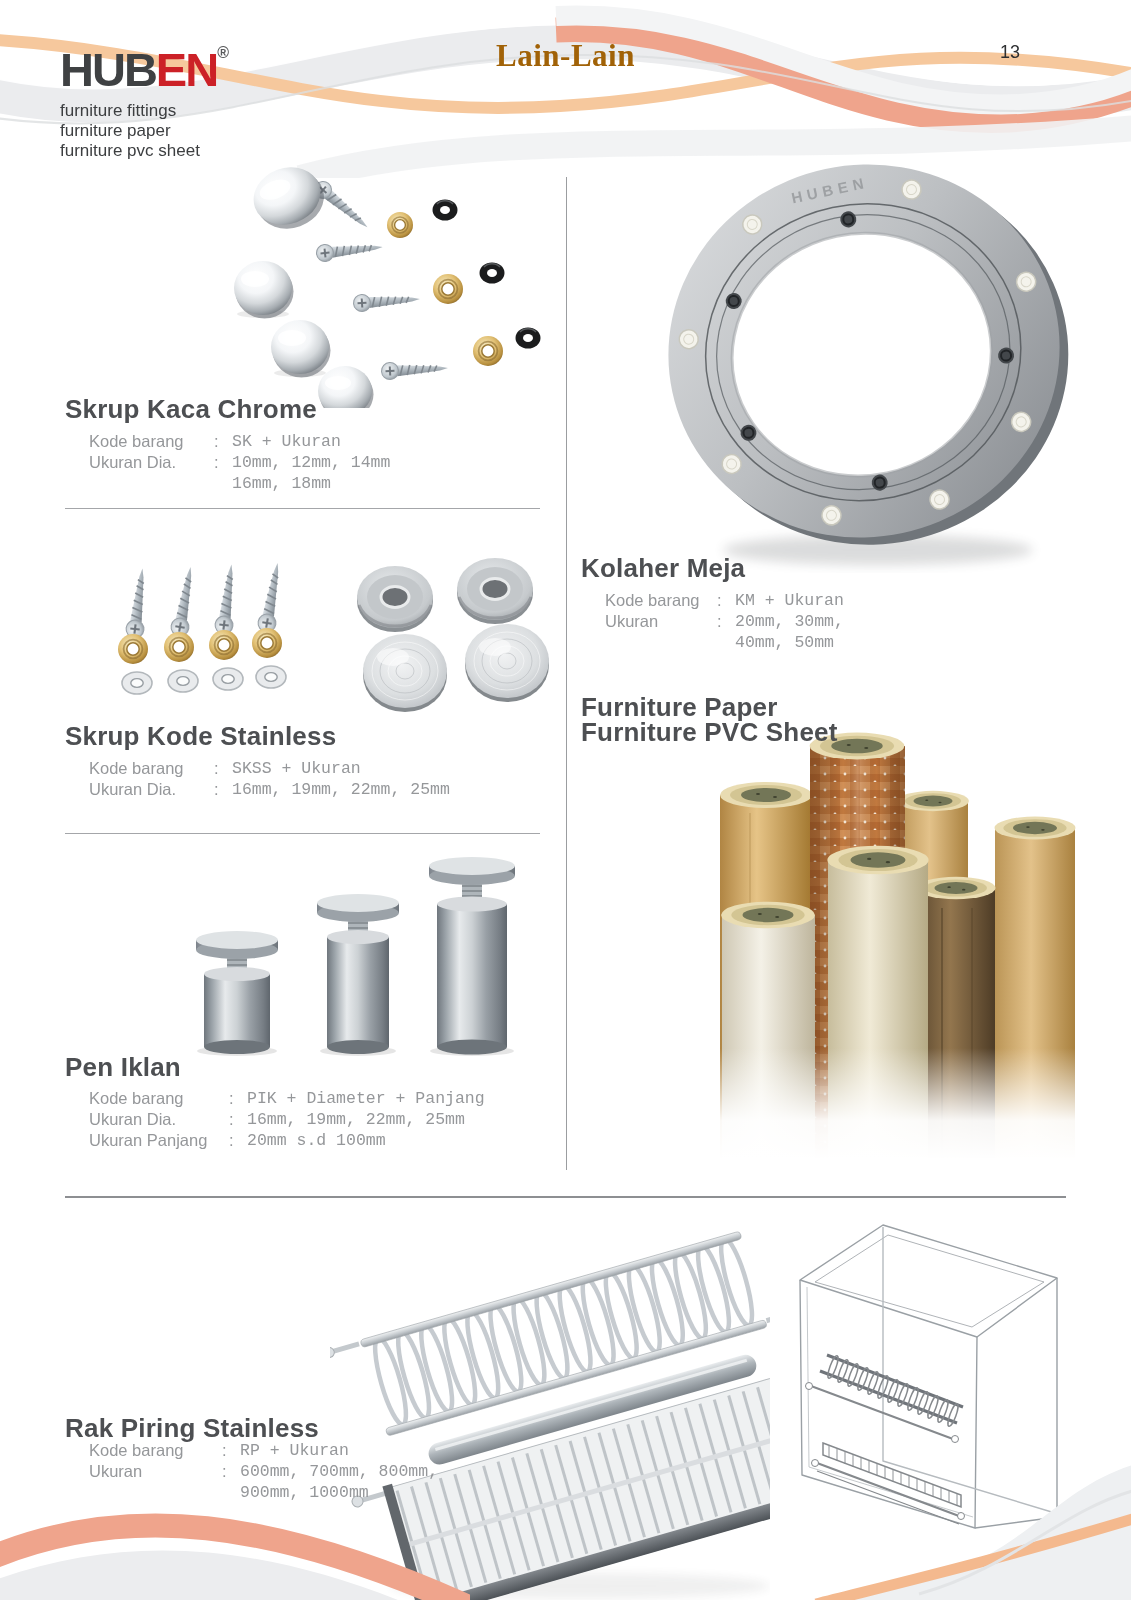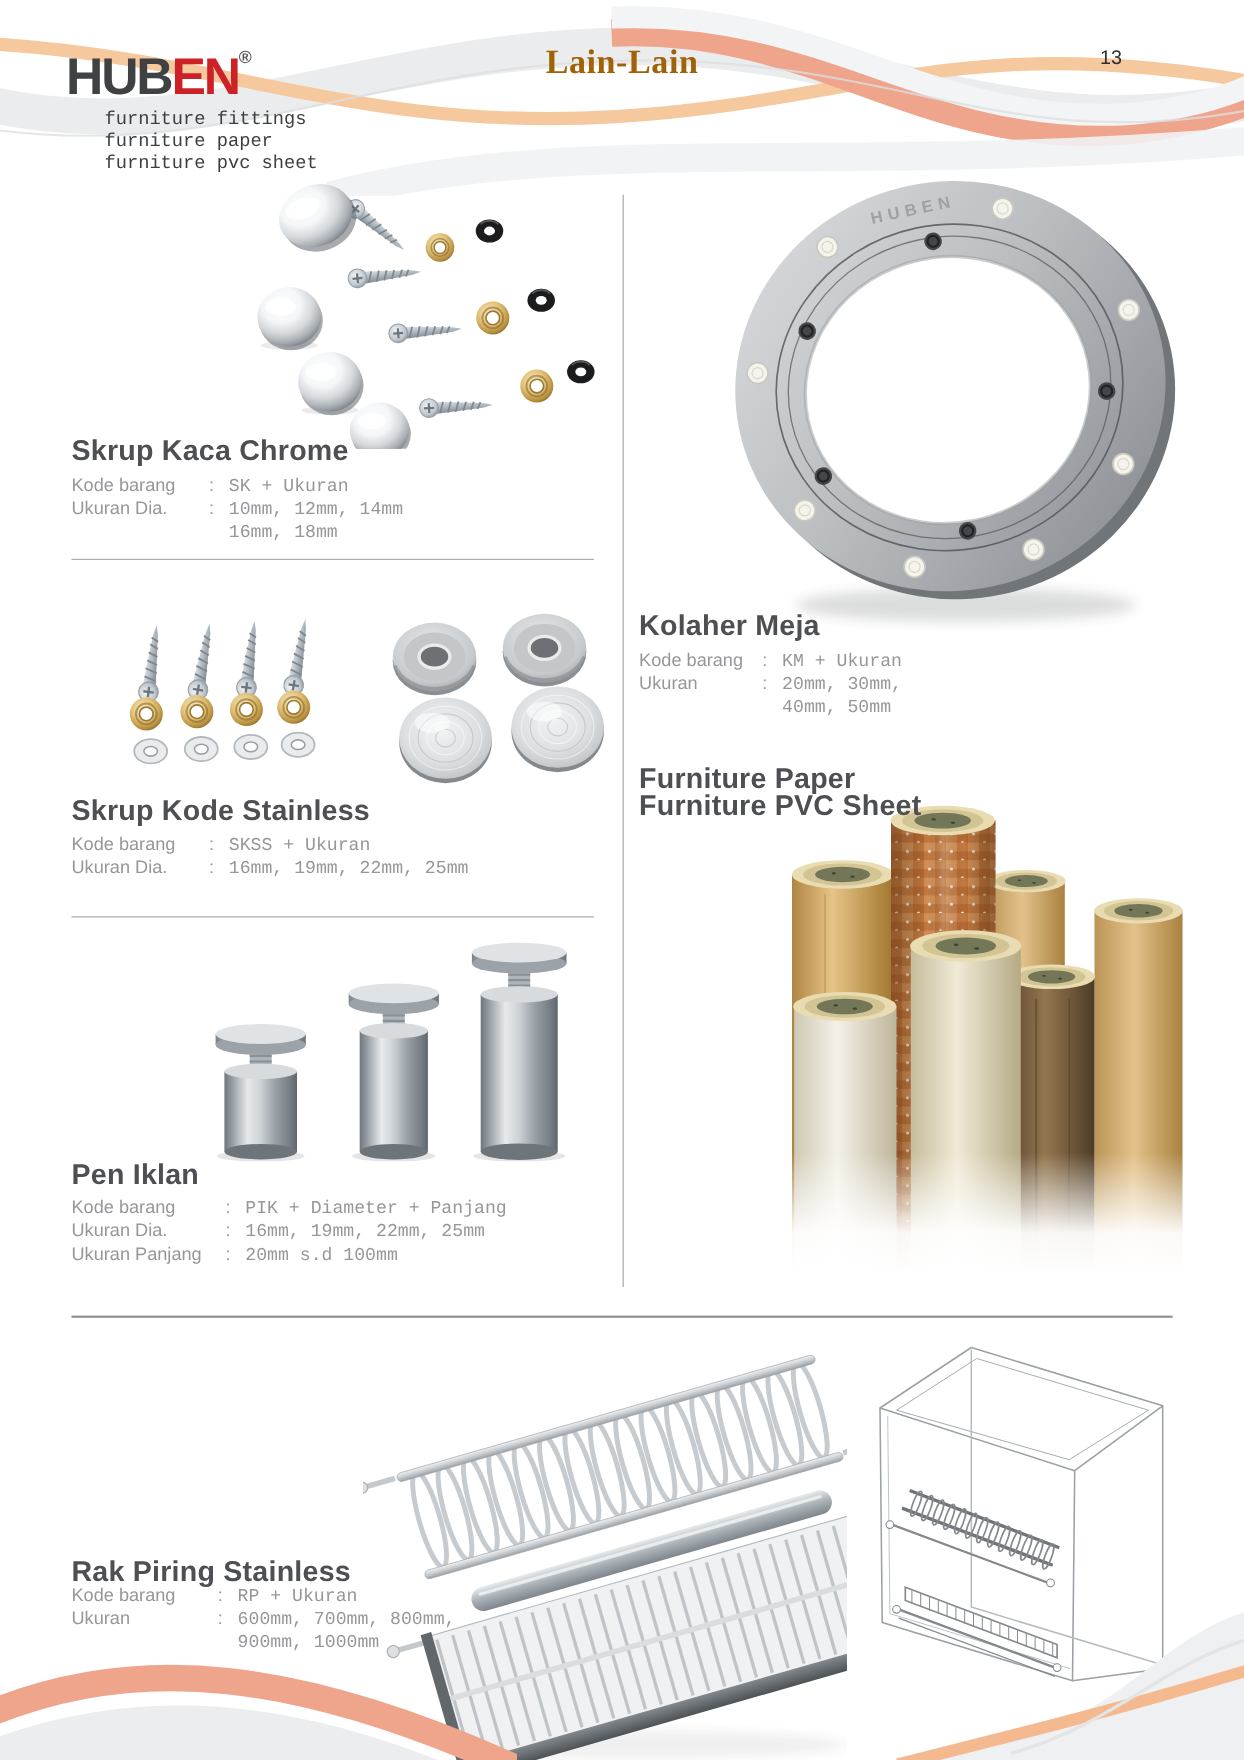--- a/index.html
+++ b/index.html
@@ -9,30 +9,30 @@
   svg{display:block;}
   
   .hdr-art{left:0;top:0;width:1131px;height:178px;}
   .ftr-left{left:0;top:1488px;width:470px;height:112px;}
   .ftr-right{left:731px;top:1412px;width:400px;height:188px;}
   
   .logo{left:60px;top:28px;width:260px;}
   .logo-line{font-weight:bold;font-size:47px;letter-spacing:-2px;color:#3f4143;line-height:50px;}
   .logo-red{color:#cc2127;}
   .logo-reg{font-size:16px;vertical-align:28px;color:#58595b;letter-spacing:0;font-weight:bold;}
-  .tagline{font-family:Liberation Mono, monospace;font-size:17px;color:#3c3e40;line-height:20px;margin-top:6px;margin-left:35px;}
+  .tagline{font-family:Liberation Sans, sans-serif;font-size:17px;color:#3c3e40;line-height:20px;margin-top:6px;}
   
   .page-title{left:0;top:38px;width:1131px;text-align:center;
       font-family:"Liberation Serif",serif;font-weight:bold;font-size:31px;color:#a16207;letter-spacing:.5px;}
   .page-num{left:1000px;top:42px;font-size:18px;color:#2e2f31;}
   
   .sec-title{font-size:26px;font-weight:bold;color:#4d4f52;line-height:25px;letter-spacing:.2px;}
   .spec{width:480px;}
   .spec-row{display:grid;grid-template-columns:var(--lw,125px) 18px 1fr;
-      font-size:16.5px;color:#95979a;line-height:21px;}
+      font-size:16.5px;color:#95979a;line-height:21px;margin-left:24px;}
   .sv{white-space:pre;font-family:Liberation Mono, monospace;}
   
   .hline{height:0;border-top:1.5px solid #a4a6a9;}
   .vline{width:0;border-left:1.5px solid #9b9da0;}
   .hline-strong{height:0;border-top:2px solid #8d8f92;}
 </style>
 </head>
 <body>
 
 <div class="page">

